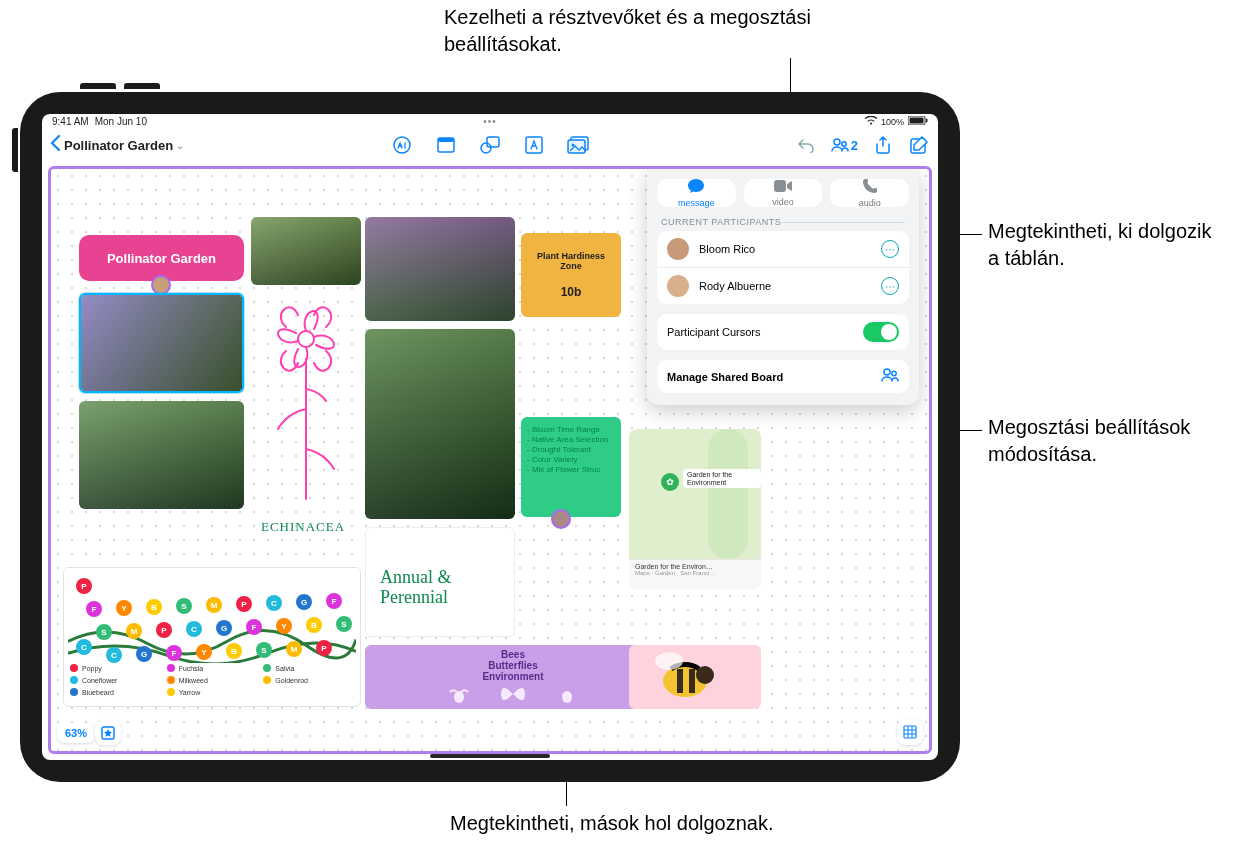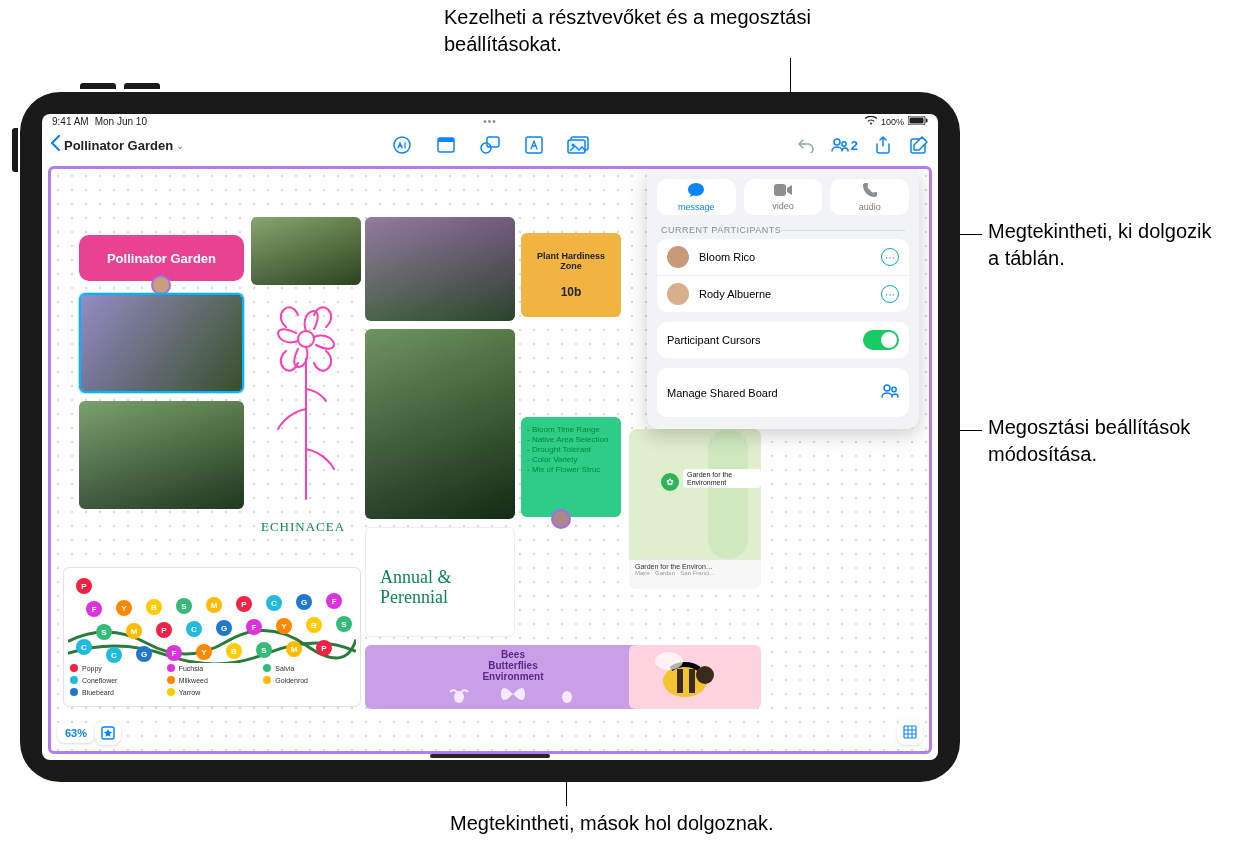--- a/index.html
+++ b/index.html
@@ -162,35 +162,35 @@
   .legend-grid div{display:flex;align-items:center;gap:4px;}
   .swatch{width:8px;height:8px;border-radius:50%;display:inline-block;}
   
   .popover {
     position:absolute; right:10px; top:0px; width:272px;
     background:#f1f3f5; border-radius:0 0 12px 12px;
     box-shadow:0 6px 20px rgba(0,0,0,.2);
     padding:10px 10px 12px 10px;
   }
   .pop-row{display:flex;gap:8px;margin-bottom:10px;}
-  .pop-btn{flex:1;background:#fff;border-radius:10px;height:36px;display:flex;flex-direction:column;align-items:center;justify-content:center;font-size:9px;color:#7a7a7a;}
+  .pop-btn{flex:1;background:#fff;border-radius:10px;height:28px;display:flex;flex-direction:column;align-items:center;justify-content:center;font-size:9px;color:#7a7a7a;}
   .pop-btn .ico{font-size:15px;color:#0a84ff;margin-bottom:1px;}
   .pop-btn.msg{color:#0a84ff;}
   .pop-btn.msg .lbl{color:#0a84ff;}
   .pop-h{font-size:9px;color:#8a8f94;letter-spacing:.5px;margin:4px 4px 4px 4px;position:relative;}
   .pop-h::after{content:"";position:absolute;left:120px;right:0;top:50%;height:1px;background:#d6dadd;}
   .plist{background:#fff;border-radius:10px;overflow:hidden;}
   .prow{display:flex;align-items:center;padding:7px 10px;gap:10px;font-size:11px;}
   .prow + .prow{border-top:1px solid #eceff1;}
   .pavatar{width:22px;height:22px;border-radius:50%;background:#b88;}
   .pmore{margin-left:auto;width:18px;height:18px;border:1.5px solid #0aa6b7;border-radius:50%;color:#0aa6b7;display:flex;align-items:center;justify-content:center;font-size:10px;}
   .prow-toggle{background:#fff;border-radius:10px;margin-top:10px;display:flex;align-items:center;padding:8px 10px;font-size:11px;}
   .toggle{margin-left:auto;width:36px;height:20px;border-radius:10px;background:#18c964;position:relative;}
   .toggle::after{content:"";position:absolute;right:2px;top:2px;width:16px;height:16px;border-radius:50%;background:#fff;}
-  .prow-manage{background:#fff;border-radius:10px;margin-top:10px;display:flex;align-items:center;padding:16px 10px;font-size:11px;}
+  .prow-manage{background:#fff;border-radius:10px;margin-top:10px;display:flex;align-items:center;padding:8px 10px;font-size:11px;font-weight:bold;}
   .prow-manage .ricon{margin-left:auto;color:#0a84ff;font-size:13px;}
   
   .bottombar{
     position:absolute; left:6px; bottom:6px;
     display:flex; gap:0; align-items:center;
   }
   .zoom-chip{background:#fff;border-radius:8px;padding:4px 8px;font-size:11px;color:#0a84ff;font-weight:600;box-shadow:0 1px 3px rgba(0,0,0,.15);}
   .star-chip{background:#fff;border-radius:8px;width:26px;height:24px;display:flex;align-items:center;justify-content:center;color:#0a84ff;box-shadow:0 1px 3px rgba(0,0,0,.15);}
   .mini-grid{position:absolute;right:6px;bottom:6px;width:26px;height:26px;background:#fff;border-radius:8px;display:flex;align-items:center;justify-content:center;color:#0a84ff;box-shadow:0 1px 3px rgba(0,0,0,.15);}
   .home-ind{position:absolute;left:50%;bottom:2px;transform:translateX(-50%);width:120px;height:4px;border-radius:2px;background:#000;opacity:.85;}

